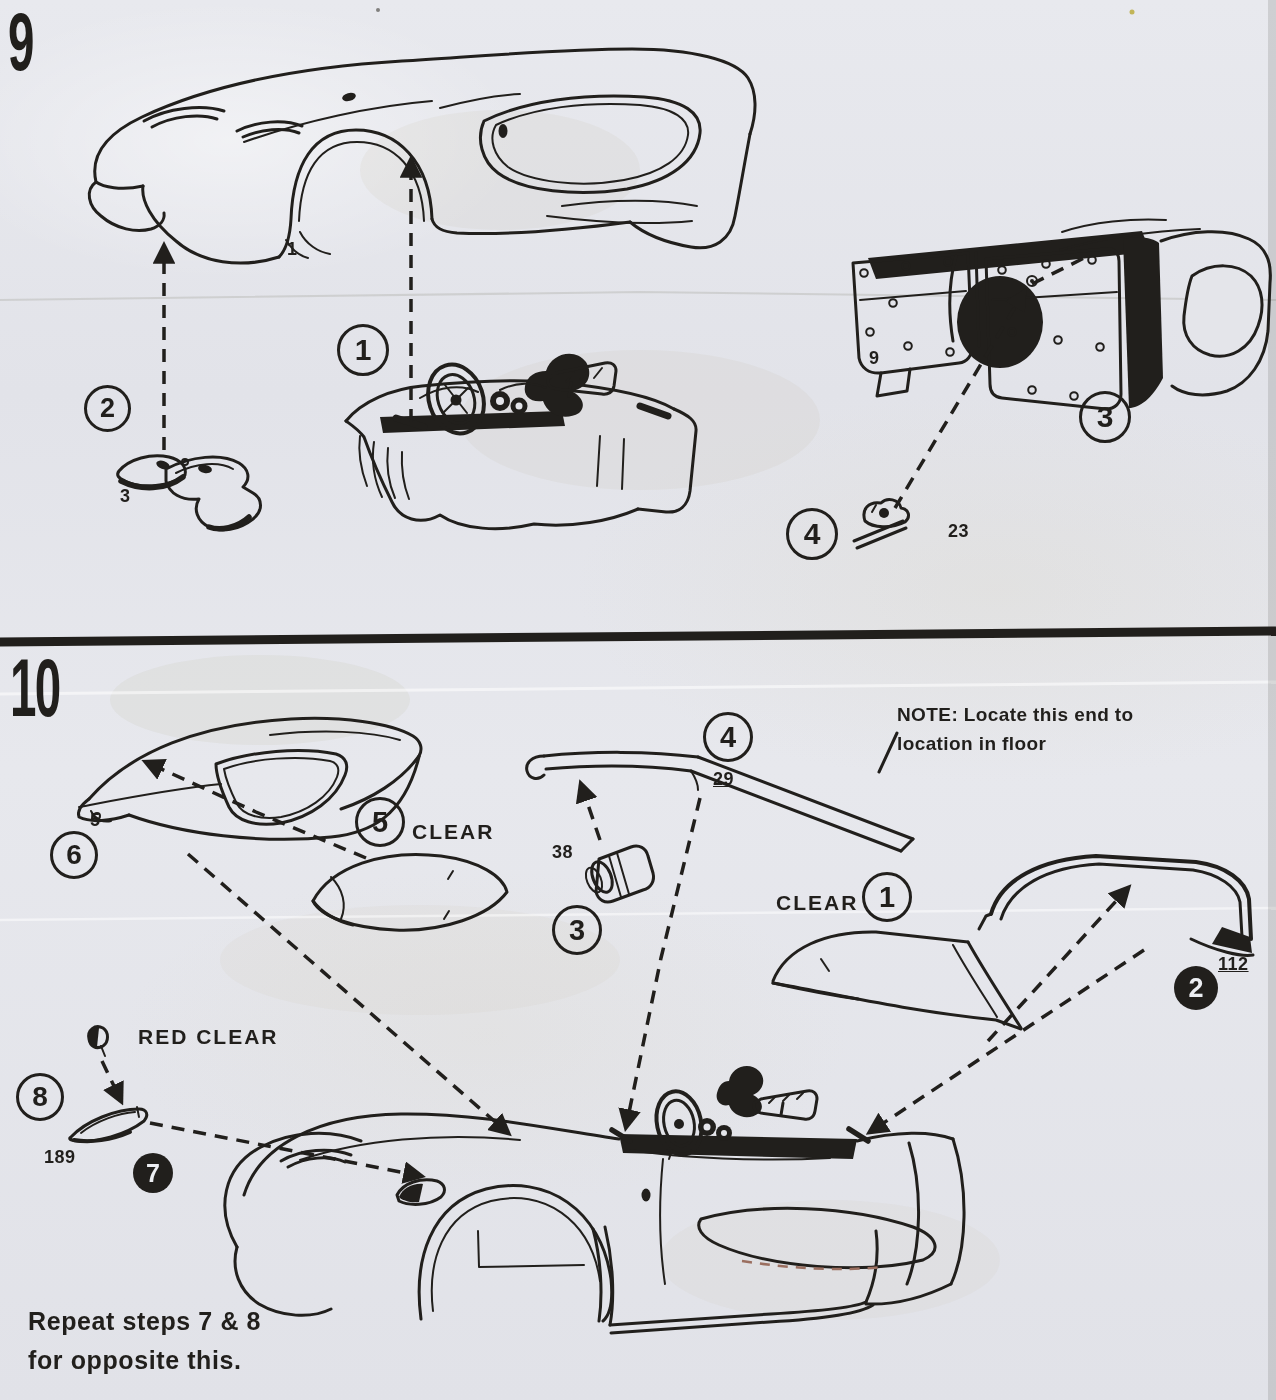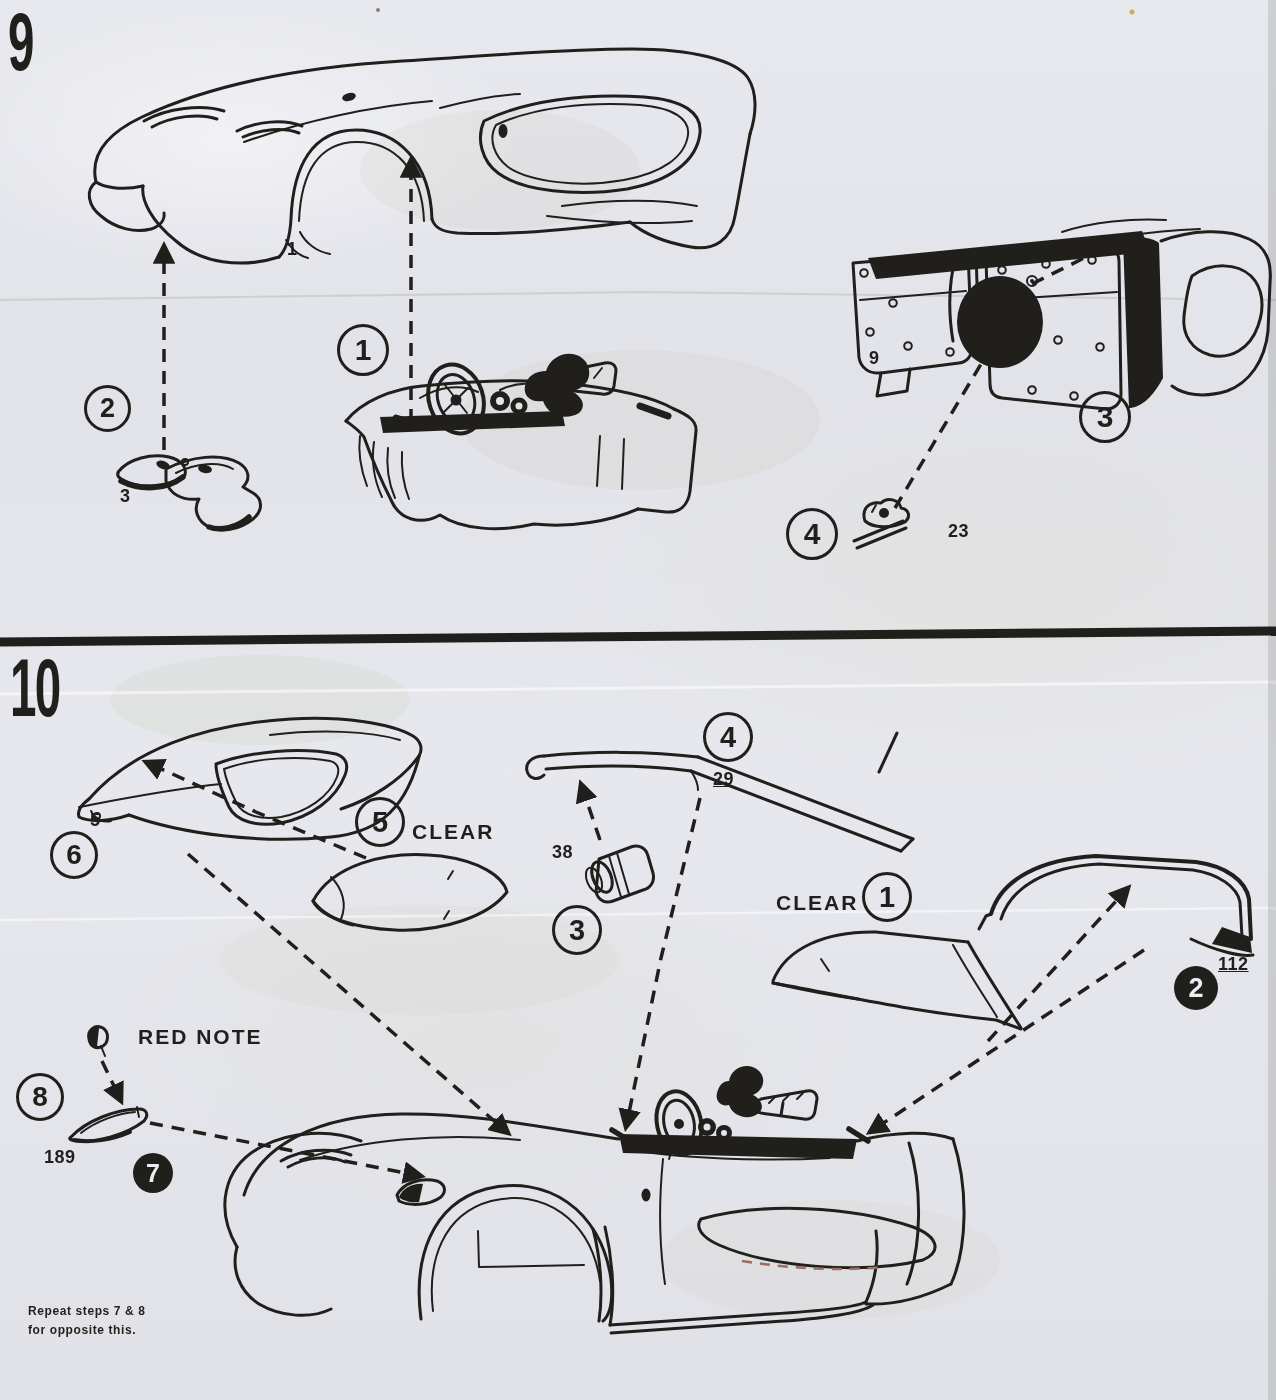--- a/index.html
+++ b/index.html
@@ -17,21 +17,21 @@
   }
   .stepnum{position:absolute;color:var(--ink);font-weight:700;font-size:82px;line-height:.82;
     transform:scaleX(.58);transform-origin:left top;letter-spacing:-3px;}
   .callout{position:absolute;box-sizing:border-box;border-radius:50%;
     border:3.5px solid var(--ink);color:var(--ink);
     display:flex;align-items:center;justify-content:center;font-weight:700;background:transparent;}
   .callout.filled{background:var(--ink);color:#eceef2;border:none;}
   .plabel{position:absolute;color:var(--ink);font-weight:700;font-size:18px;letter-spacing:.5px;}
   .mlabel{position:absolute;color:var(--ink);font-weight:700;font-size:21px;letter-spacing:2px;}
   .note{position:absolute;color:var(--ink);font-weight:700;font-size:19px;line-height:1.55;letter-spacing:.4px;}
-  .footnote{position:absolute;color:var(--ink);font-weight:700;font-size:12px;line-height:1.55;letter-spacing:.6px;}
+  .footnote{position:absolute;color:var(--ink);font-weight:700;font-size:25px;line-height:1.55;letter-spacing:.6px;}
   svg{position:absolute;left:0;top:0;}
   .ln{stroke:var(--ink);fill:none;stroke-width:3;stroke-linecap:round;stroke-linejoin:round;}
   .fl{fill:var(--ink);stroke:none;}
   .pp{fill:var(--paper);}
   .dash{stroke:var(--ink);fill:none;stroke-width:3.5;stroke-dasharray:13 9;stroke-linecap:butt;}
   .thick{stroke-width:5.5;} .w4{stroke-width:4;} .thin{stroke-width:2;} .w7{stroke-width:7;}
 </style>
 </head>
 <body>
 
@@ -303,20 +303,24 @@
   <div class="callout filled" style="left:133px;top:1153px;width:40px;height:40px;font-size:25px;">7</div>
 
   <div class="plabel" style="left:90px;top:810px;">5</div>
   <div class="plabel" style="left:713px;top:769px;text-decoration:underline;">29</div>
   <div class="plabel" style="left:552px;top:842px;">38</div>
   <div class="plabel" style="left:44px;top:1147px;">189</div>
   <div class="plabel" style="left:1218px;top:954px;text-decoration:underline;">112</div>
 
   <div class="mlabel" style="left:412px;top:820px;">CLEAR</div>
   <div class="mlabel" style="left:776px;top:891px;">CLEAR</div>
-  <div class="mlabel" style="left:138px;top:1025px;">RED NOTE</div>
-
+  <div class="mlabel" style="left:138px;top:1025px;">RED CLEAR</div>
+
+  <div class="note" style="left:897px;top:700px;">
+    <div>NOTE: Locate this end to</div>
+    <div>location in floor</div>
+  </div>
   <div class="footnote" style="left:28px;top:1302px;">
     <div>Repeat steps 7 &amp; 8</div>
     <div>for opposite this.</div>
   </div>
 
 </div>
 
 </body></html>

